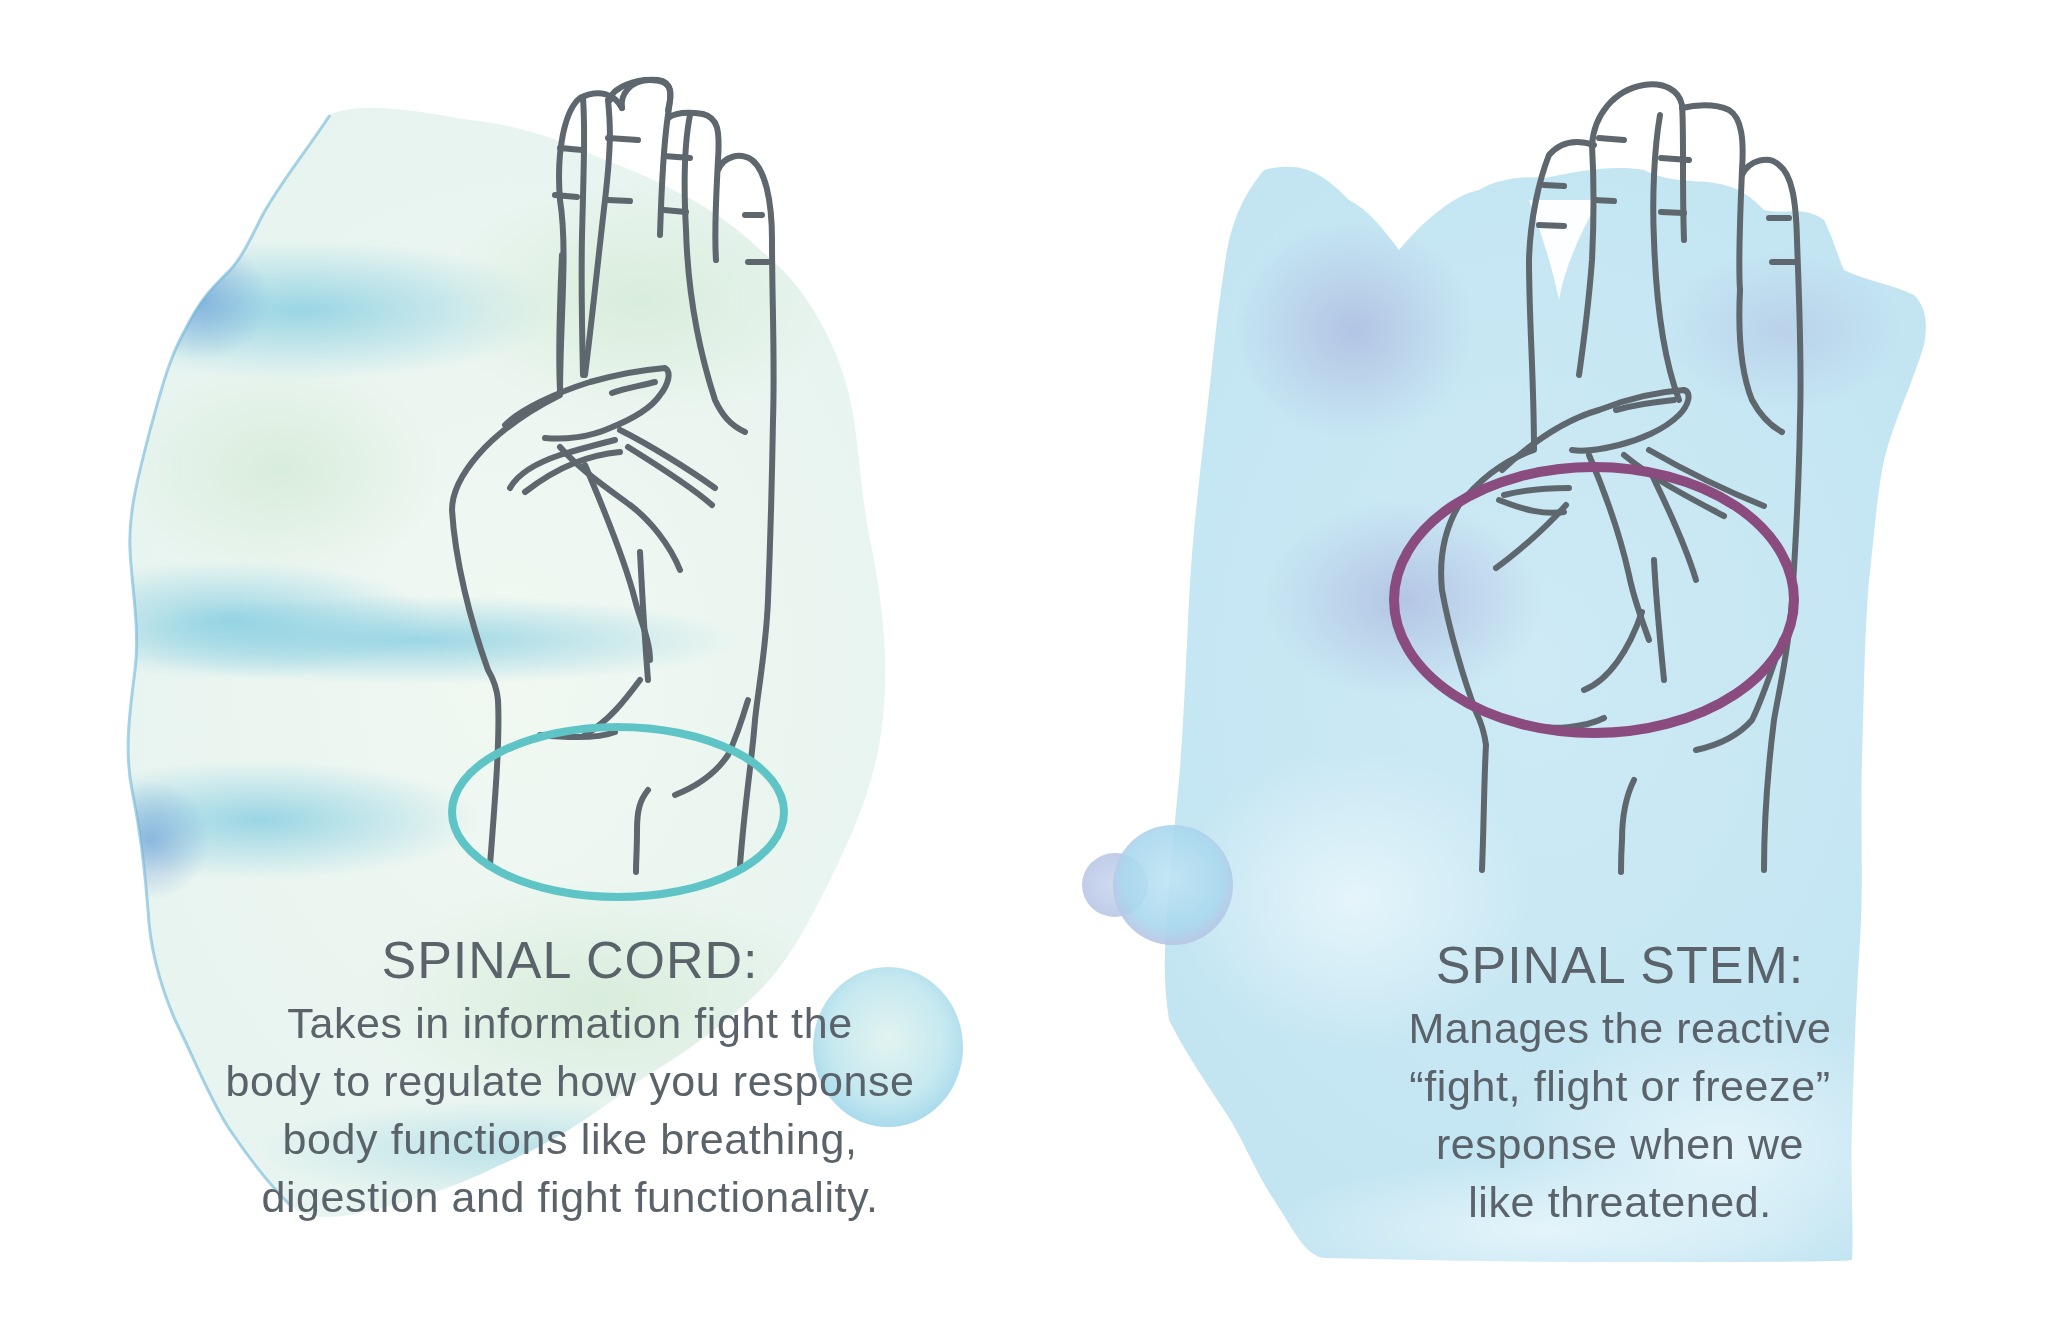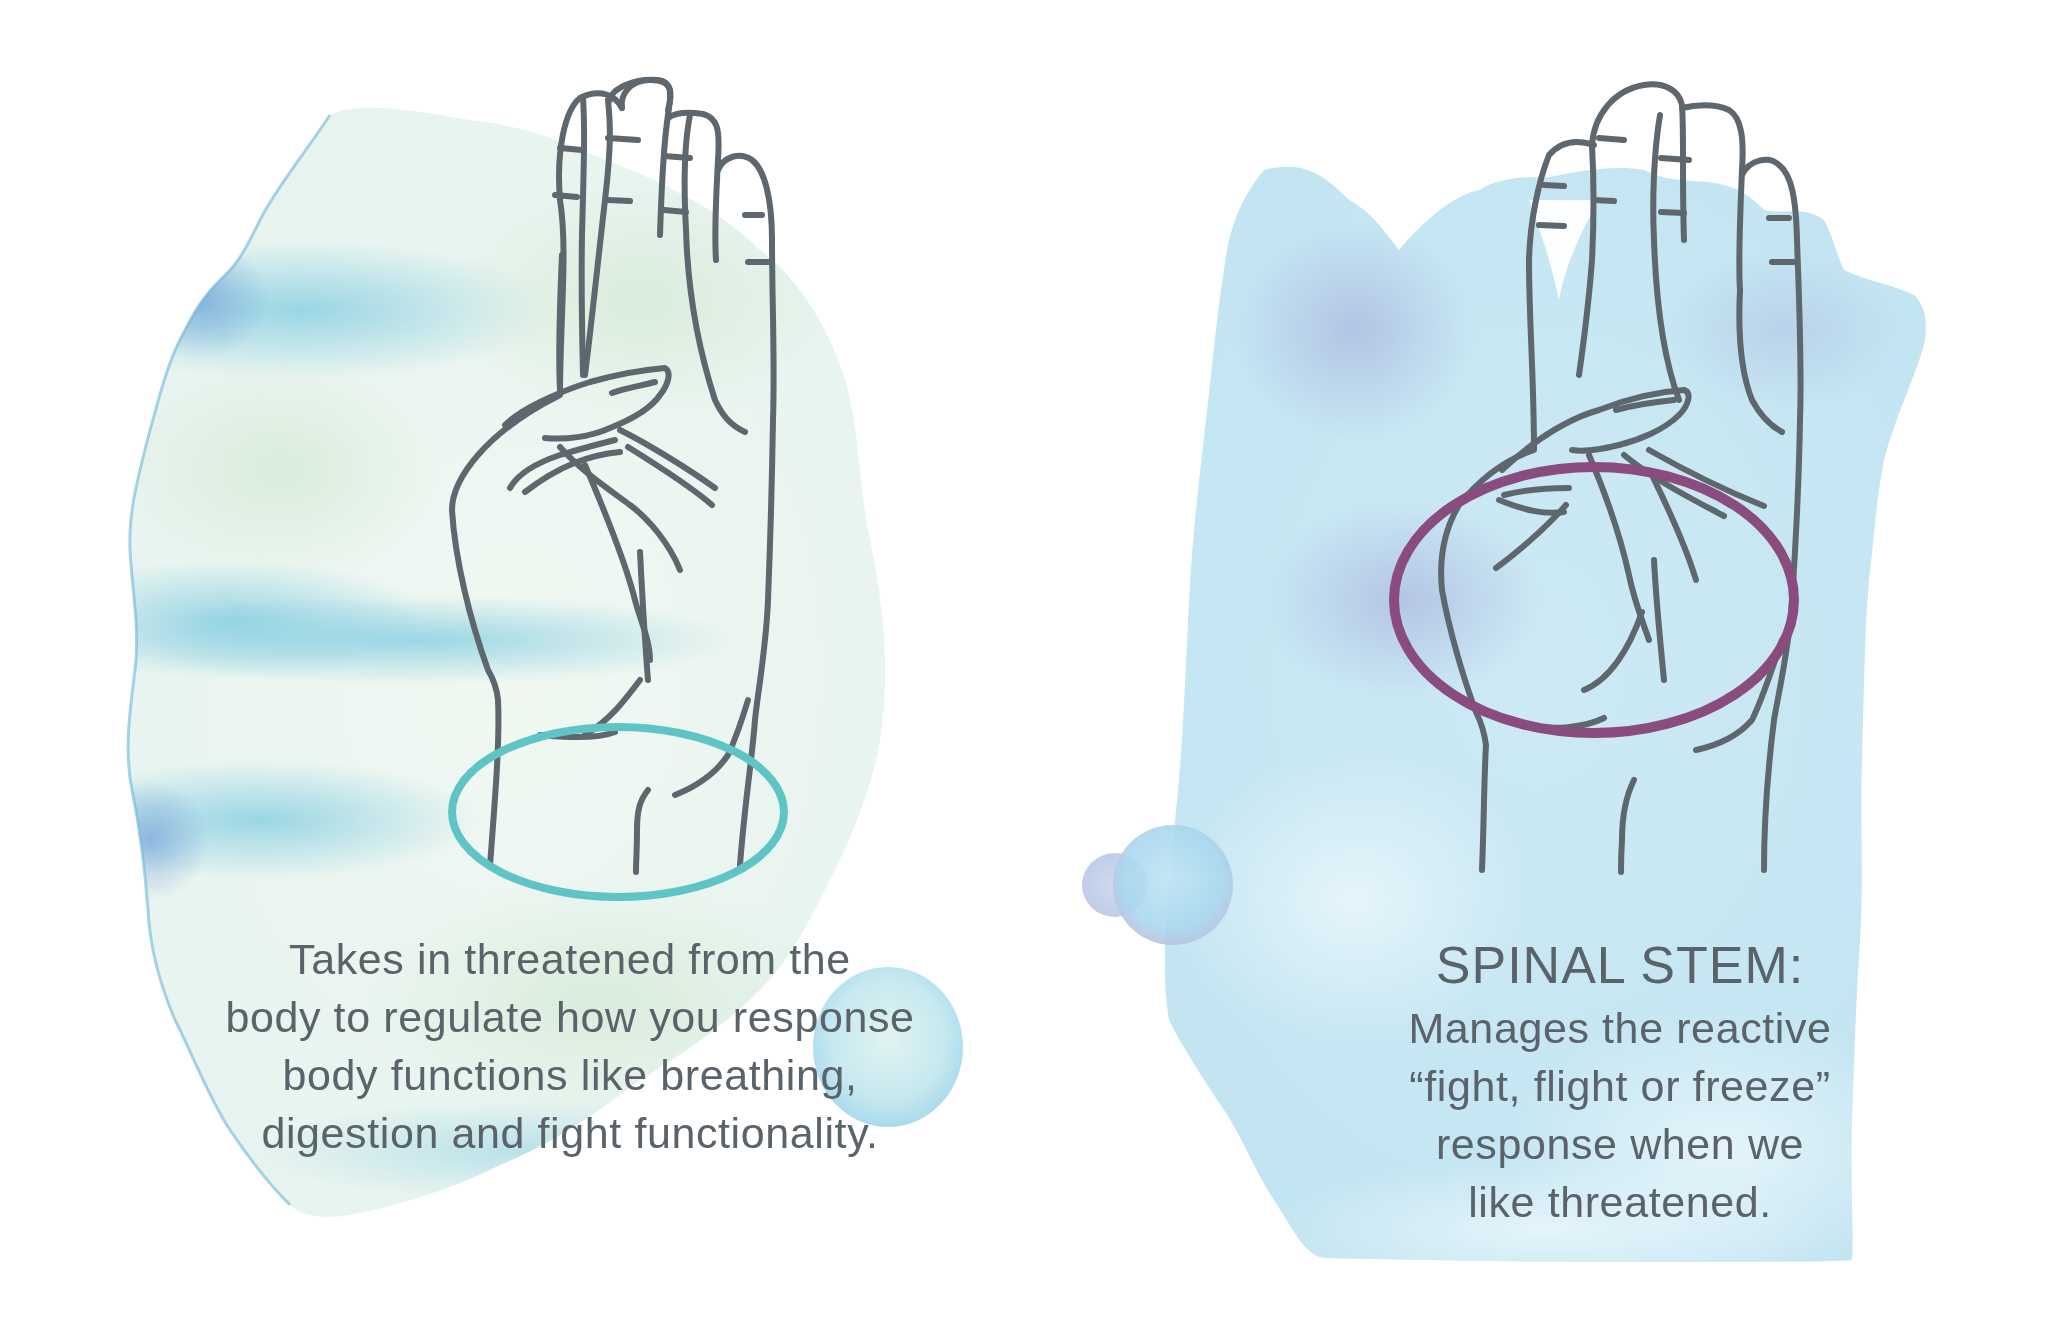--- a/index.html
+++ b/index.html
@@ -173,21 +173,22 @@
         <path d="M 664 156 L 690 158"></path>
         <path d="M 664 210 L 686 212"></path>
         <path d="M 745 215 L 762 215"></path>
         <path d="M 748 262 L 768 262"></path>
       </g>
 
       <ellipse cx="618" cy="812" rx="166" ry="85" fill="none" stroke="#5fc4c6" stroke-width="8"></ellipse>
     </svg>
 
     <div class="caption">
-      <p class="caption-line">Takes in threatened from the</p>
+      <div class="caption-title">SPINAL CORD:</div>
+      <p class="caption-line">Takes in information fight the</p>
       <p class="caption-line">body to regulate how you response</p>
       <p class="caption-line">body functions like breathing,</p>
       <p class="caption-line">digestion and fight functionality.</p>
     </div>
   </section>
 
   <section class="panel panel-right">
     <svg class="art" viewBox="0 0 1024 1344" xmlns="http://www.w3.org/2000/svg">
       <defs>
         <clipPath id="rightBlobClip">

